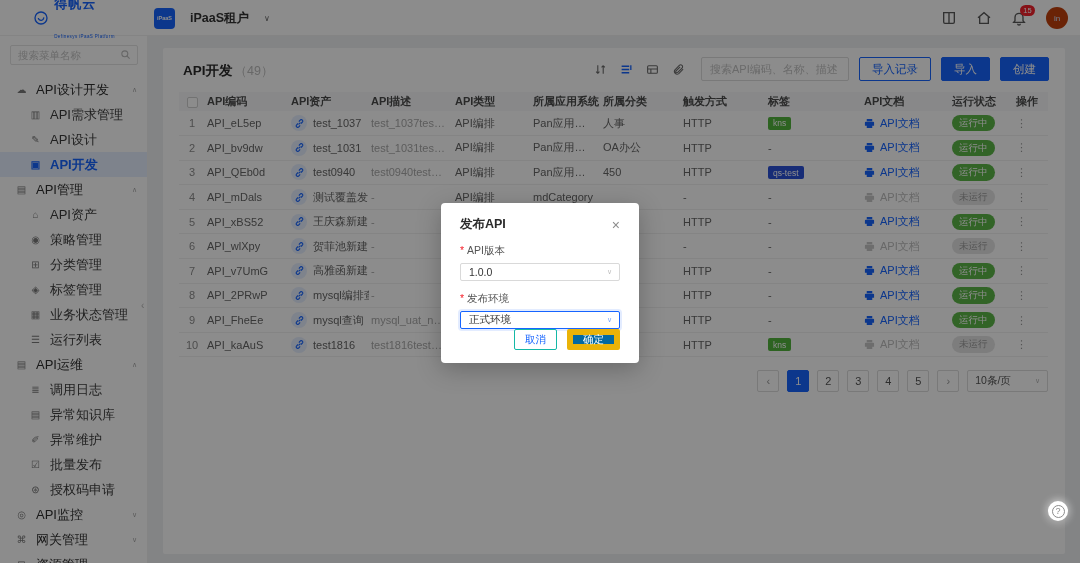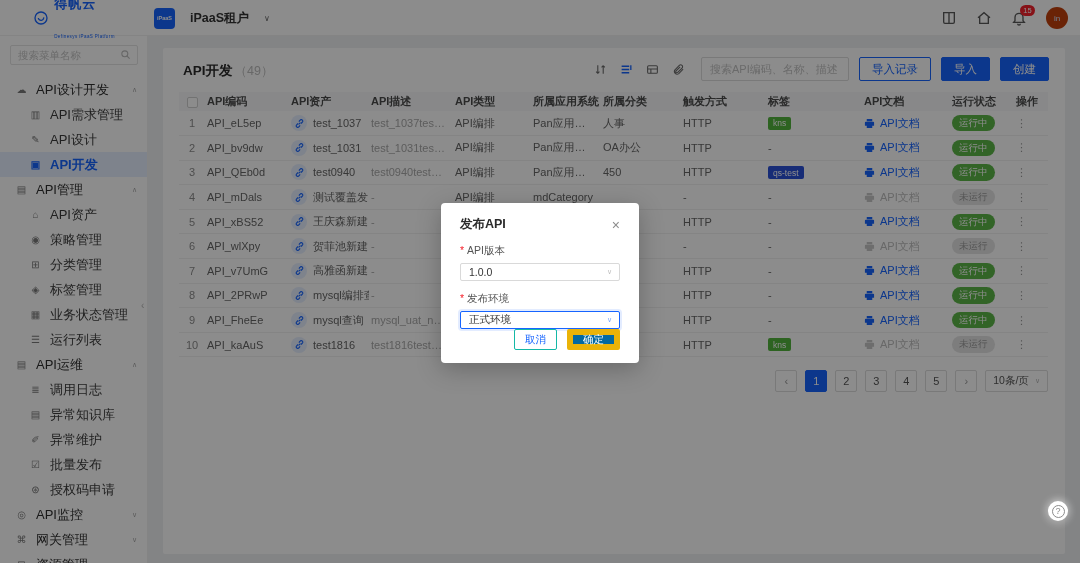--- a/index.html
+++ b/index.html
@@ -88,21 +88,21 @@
   .pill.off { color:#9a9a9a; }
   .dots { color:#9a9a9a; font-size:11px; cursor:pointer; letter-spacing:1px; }
 
   
   .pager { position:absolute; right:17px; top:322px; display:flex; align-items:center; gap:8px; }
   .pg { min-width:22px; height:22px; border:1px solid #dcdcdc; border-radius:2px; background:#fff;
     display:flex; align-items:center; justify-content:center; font-size:11px; color:#555; cursor:pointer; }
   .pg.nav { color:#999; }
   .pg.active { background:#1664ff; border-color:#1664ff; color:#fff; }
   .pg-size { height:22px; border:1px solid #dcdcdc; border-radius:2px; background:#fff;
-    display:flex; align-items:center; gap:6px; padding:0 7px; font-size:10.5px; color:#555; cursor:pointer; }
+    display:flex; align-items:center; gap:24px; padding:0 7px; font-size:10.5px; color:#555; cursor:pointer; }
   .pg-size .chev { font-size:7px; color:#b5b5b5; }
 
   
   .overlay { position:absolute; inset:0; background:rgba(0,0,0,.45); z-index:50; }
   .modal { position:absolute; left:441px; top:203px; width:198px; height:160px; background:#fff;
     border-radius:4px; z-index:60; box-shadow:0 6px 24px rgba(0,0,0,.25); }
   .modal-head { display:flex; align-items:center; justify-content:space-between; padding:13px 19px 0; }
   .modal-title { font-size:12.5px; font-weight:700; color:#2b2b2b; }
   .modal-close { font-size:14px; color:#8c8c8c; cursor:pointer; line-height:1; }
   .m-field { padding:0 19px; margin-top:11px; }

